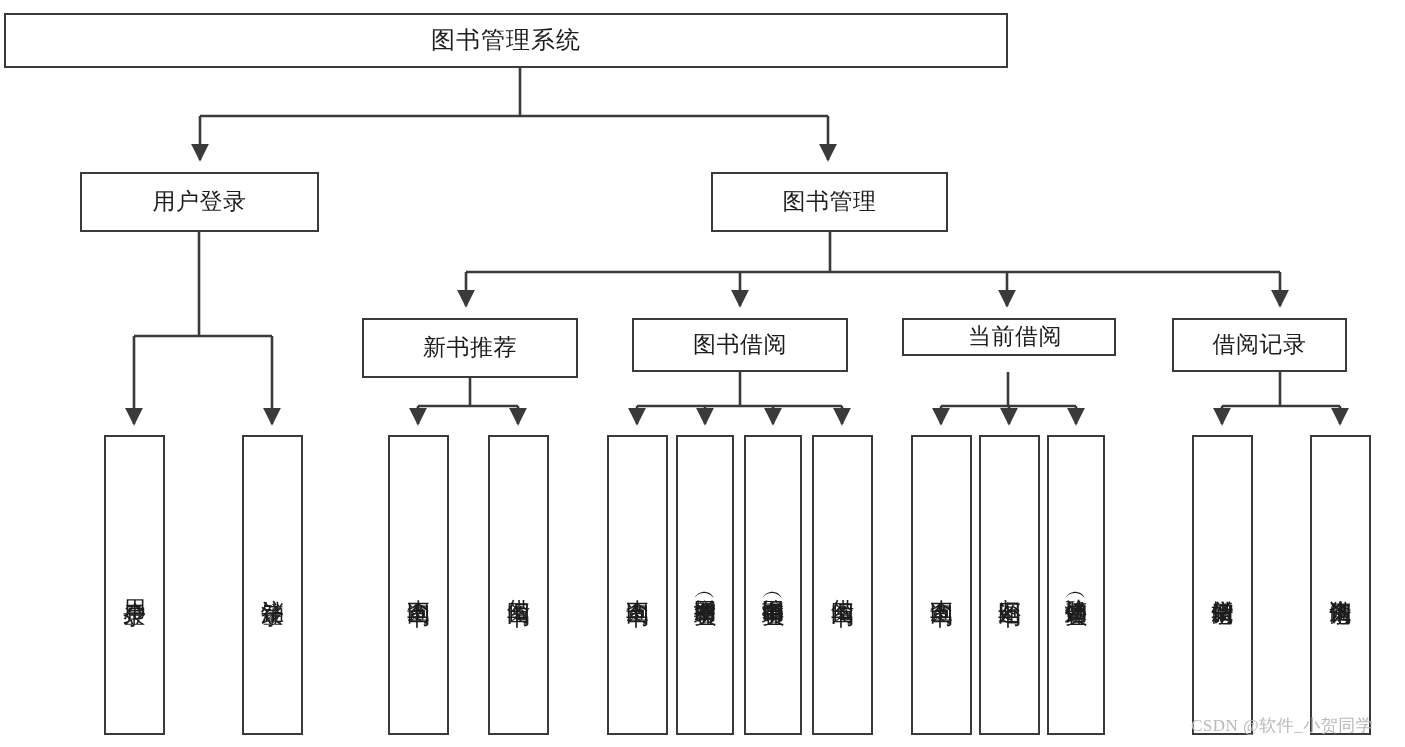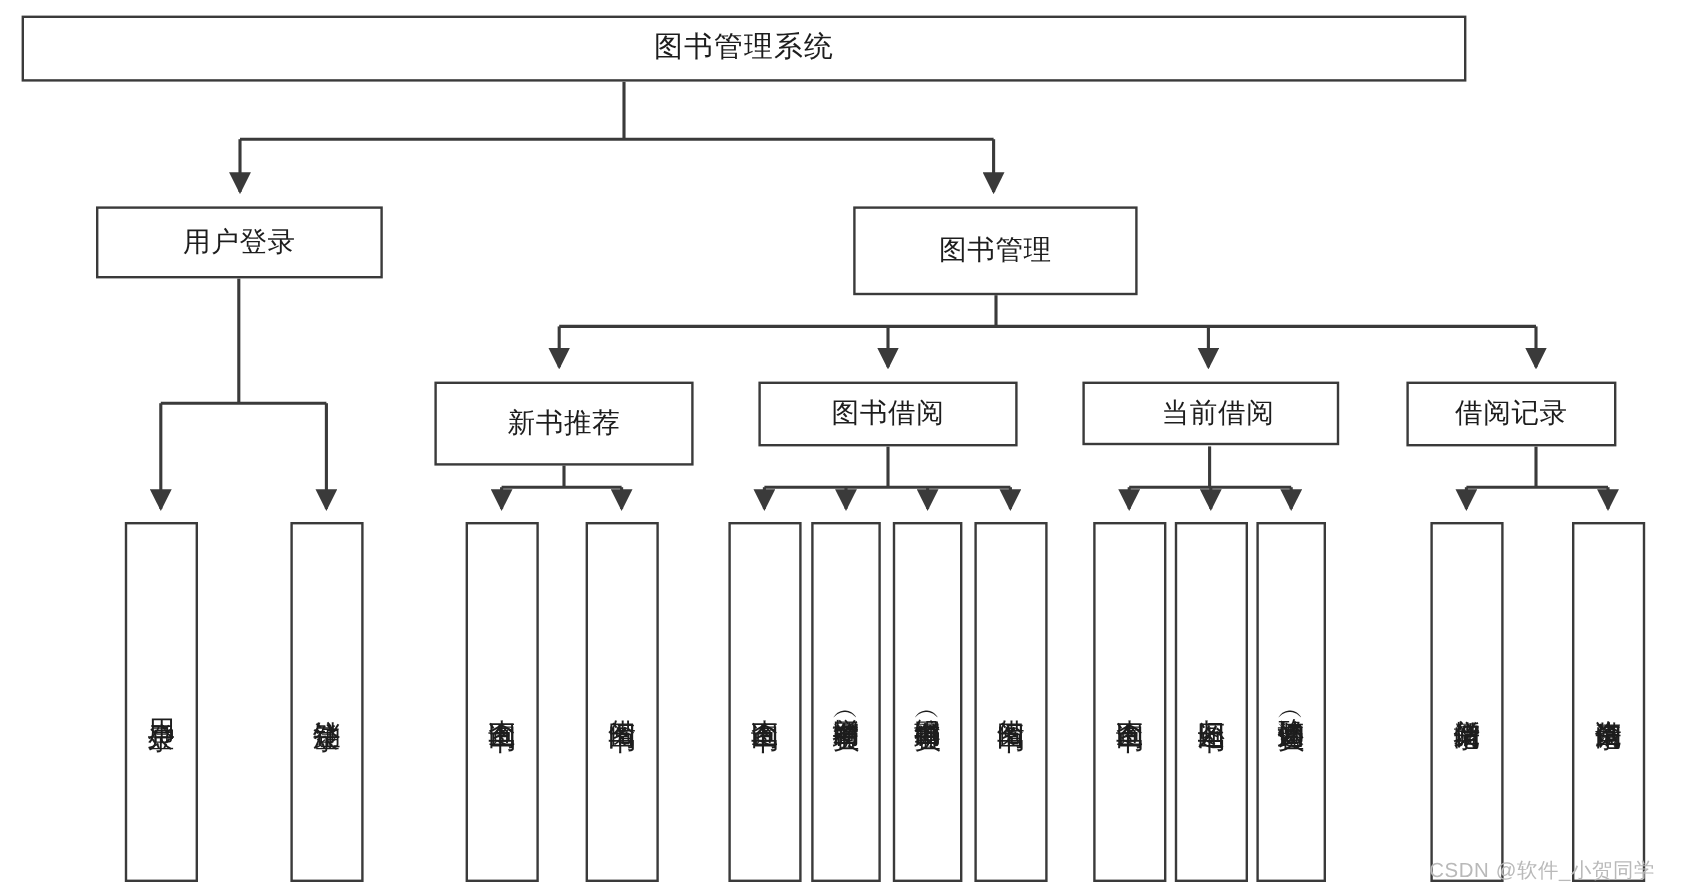--- a/index.html
+++ b/index.html
@@ -73,21 +73,21 @@
     font-size: 22px;
     letter-spacing: 1px;
   }
   .watermark {
     position: absolute;
     color: #b9b9b9;
     font-size: 17px;
     letter-spacing: 0.5px;
     white-space: nowrap;
     z-index: 5;
-    font-family: Liberation Sans, sans-serif;
+    font-family: Liberation Serif, serif;
   }
 </style>
 </head>
 <body>
 
 <div id="canvas">
 
   <svg id="wires" viewBox="0 0 1405 747" xmlns="http://www.w3.org/2000/svg">
     <defs>
       <marker id="arrow" viewBox="0 0 10 10" refX="9" refY="5" markerWidth="7" markerHeight="7" orient="auto-start-reverse">
@@ -131,41 +131,41 @@
       <path d="M 1009 406 L 1009 424" marker-end="url(#arrow)"></path>
       <path d="M 1076 406 L 1076 424" marker-end="url(#arrow)"></path>
 
       <path d="M 1280 372 L 1280 406"></path>
       <path d="M 1222 406 L 1340 406"></path>
       <path d="M 1222 406 L 1222 424" marker-end="url(#arrow)"></path>
       <path d="M 1340 406 L 1340 424" marker-end="url(#arrow)"></path>
     </g>
   </svg>
 
-  <div class="node root h" style="left:18px; top:13px; width:1204px; height:55px;">
+  <div class="node root h" style="left:4px; top:13px; width:1004px; height:55px;">
     <span class="lbl">图书管理系统</span>
   </div>
 
   <div class="node h" style="left:80px; top:172px; width:239px; height:60px;">
     <span class="lbl">用户登录</span>
   </div>
 
-  <div class="node h" style="left:711px; top:172px; width:237px; height:74px;">
+  <div class="node h" style="left:711px; top:172px; width:237px; height:60px;">
     <span class="lbl">图书管理</span>
   </div>
 
-  <div class="node h" style="left:362px; top:318px; width:216px; height:70px;">
+  <div class="node h" style="left:362px; top:318px; width:216px; height:60px;">
     <span class="lbl">新书推荐</span>
   </div>
 
   <div class="node h" style="left:632px; top:318px; width:216px; height:54px;align-items:center;">
     <span class="lbl">图书借阅</span>
   </div>
 
-  <div class="node h" style="left:902px; top:318px; width:214px; height:53px;padding-left:12px;">
+  <div class="node h" style="left:902px; top:318px; width:214px; height:38px;padding-left:12px;">
     <span class="lbl">当前借阅</span>
   </div>
 
   <div class="node h" style="left:1172px; top:318px; width:175px; height:54px;">
     <span class="lbl">借阅记录</span>
   </div>
 
   <div class="node v" style="left:104px; top:435px; width:61px; height:300px;">
     <span class="lbl">用户登录</span>
   </div>

